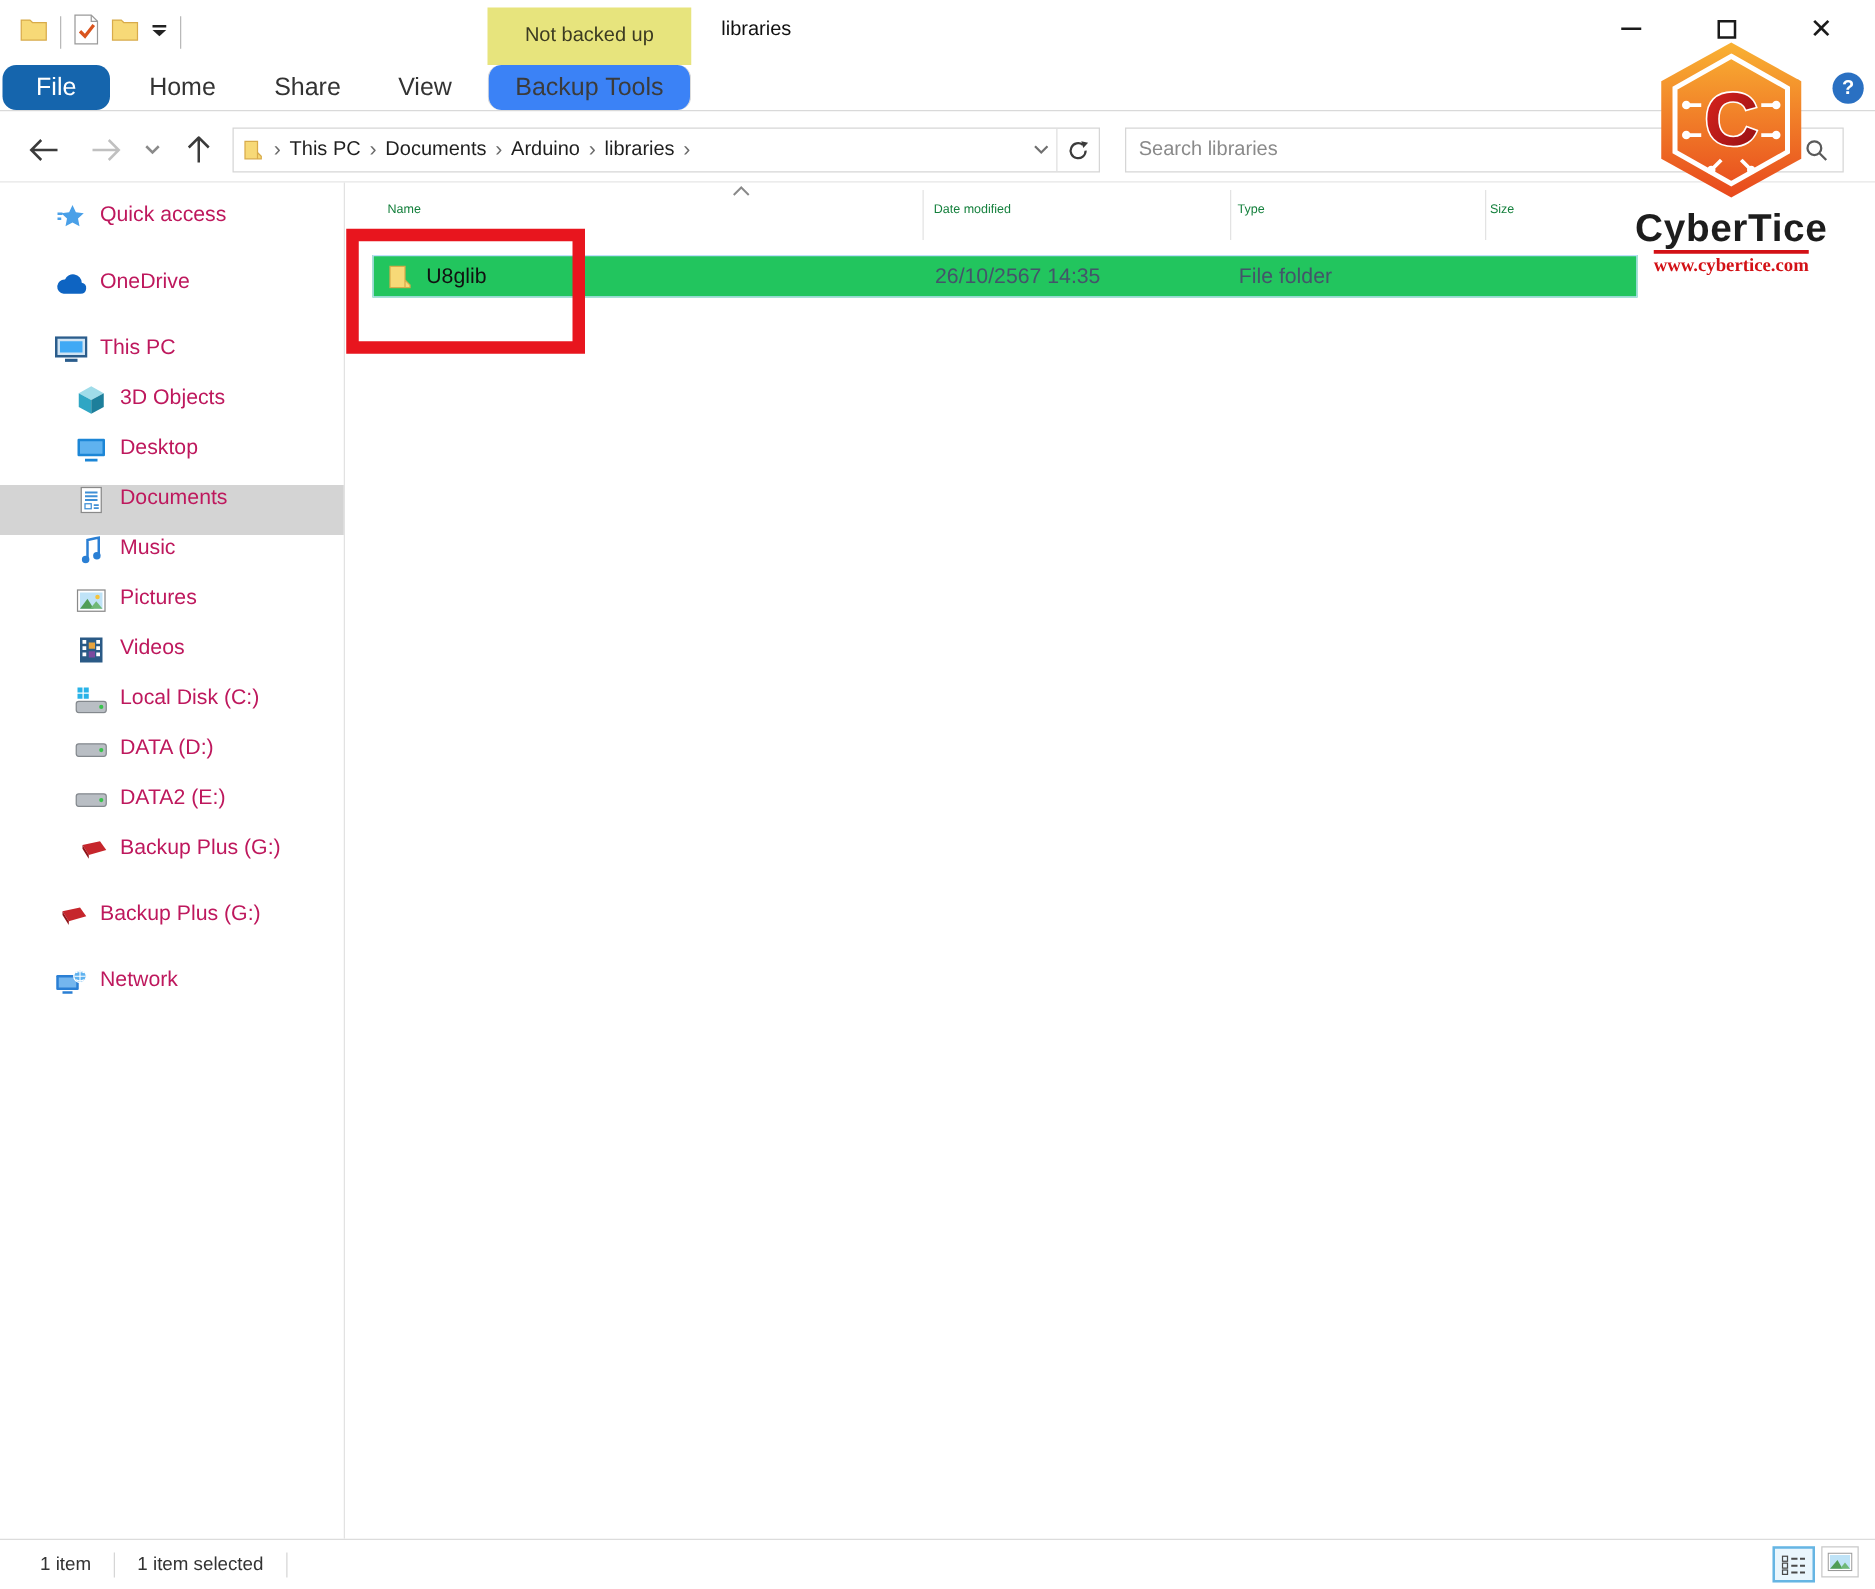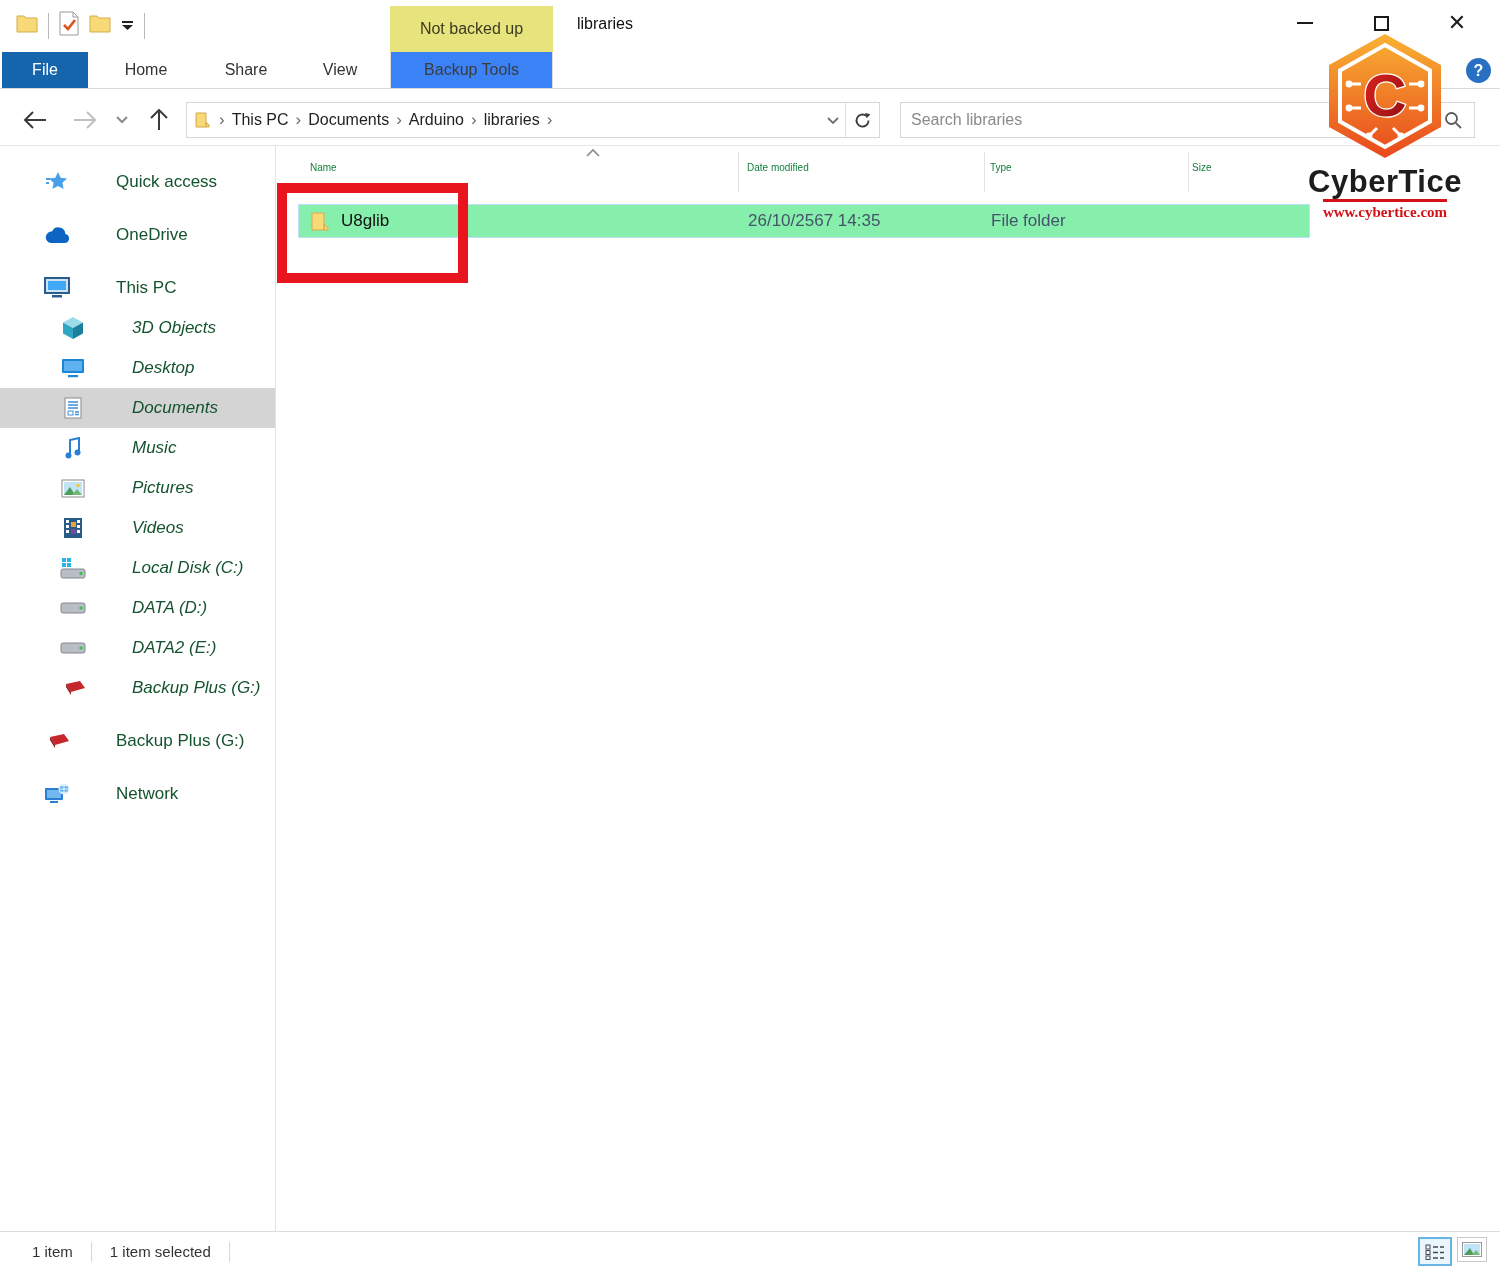--- a/index.html
+++ b/index.html
@@ -18,21 +18,21 @@
     font-size: 16px; color: #3c3b22;
   }
   .win-title { position: absolute; left: 577px; top: 15px; font-size: 16px; color: #111; }
   .winctl { position: absolute; top: 0; width: 46px; height: 46px; display: flex; align-items: center; justify-content: center; }
   .ctl-min { left: 1282px; } .ctl-max { left: 1358px; } .ctl-close { left: 1434px; }
   .glyph-min { width: 16px; height: 0; border-top: 2px solid #1a1a1a; }
   .glyph-max { width: 15px; height: 15px; border: 2px solid #1a1a1a; }
   .glyph-close { font-size: 22px; color: #1a1a1a; line-height: 1; }
   
   .tabs { position: absolute; left: 0; top: 52px; width: 100%; height: 37px; background: #fff; border-bottom: 1px solid #d9d9d9; }
-  .tab { position: absolute; top: 0; height: 36px; display: flex; align-items: center; justify-content: center; font-size: 16px; color: #333; cursor: default; }
+  .tab { position: absolute; top: 0; height: 36px; display: flex; align-items: center; justify-content: center; font-size: 20px; color: #333; cursor: default; border-radius: 11px; }
   .tab-file { left: 2px; width: 86px; background: #1565ad; color: #fff; }
   .tab-home { left: 100px; width: 92px; }
   .tab-share { left: 200px; width: 92px; }
   .tab-view { left: 296px; width: 88px; }
   .tab-backup { left: 390px; width: 163px; background: #3b82f6; border-left: 1px solid #dcdcdc; border-right: 1px solid #dcdcdc; color: #3b3b3b; }
   .ribbon-chevron { position: absolute; left: 1424px; top: 60px; }
   .help-btn {
     position: absolute; left: 1466px; top: 58px; width: 25px; height: 25px; border-radius: 50%;
     background: #2a70c2; color: #fff; font-weight: bold; font-size: 16px;
     display: flex; align-items: center; justify-content: center;
@@ -54,34 +54,34 @@
   }
   .searchbox input {
     flex: 1; border: 0; outline: 0; font-size: 16px; padding: 0 10px;
     font-family: "Liberation Sans", sans-serif; color: #333; background: transparent;
   }
   .searchbox input::placeholder { color: #8a8a8a; }
   .search-icon-wrap { padding: 0 12px 0 4px; display: flex; align-items: center; }
   
   .v-sep { position: absolute; left: 275px; top: 146px; width: 1px; height: 1085px; background: #e2e2e2; }
   .sidebar { position: absolute; left: 0; top: 162px; width: 275px; }
-  .side-item { height: 40px; display: flex; align-items: center; font-size: 17px; color: #14532d; cursor: default; gap: 36px; }
+  .side-item { height: 40px; display: flex; font-size: 17px; color: #be185d; cursor: default; }
   .lvl0 { padding-left: 44px; }
-  .lvl1 { padding-left: 60px; font-style: italic; }
+  .lvl1 { padding-left: 60px; }
   .side-item .si-icon { width: 26px; height: 24px; margin-right: 10px; display: flex; align-items: center; justify-content: center; flex: none; }
   .side-item.selected { background: #d4d4d4; }
   .group-gap { margin-top: 13px; }
   
   .colheaders { position: absolute; left: 276px; top: 146px; width: 1224px; height: 52px; font-size: 10px; color: #15803d; }
   .colheader { position: absolute; top: 16px; cursor: default; }
   .col-sep { position: absolute; top: 6px; width: 1px; height: 40px; background: #e3e3e3; }
   .sort-caret { position: absolute; left: 310px; top: 2px; }
   .file-row {
     position: absolute; left: 298px; top: 204px; width: 1012px; height: 34px;
-    background: #86efac; border: 1px solid #bee0fb; display: flex; align-items: center; cursor: default;
+    background: #22c55e; border: 1px solid #bee0fb; display: flex; align-items: center; cursor: default;
   }
   .file-row .cell-name { position: absolute; left: 42px; font-size: 17px; color: #111; }
   .file-row .row-folder-icon { position: absolute; left: 12px; top: 7px; }
   .file-row .cell-date { position: absolute; left: 449px; font-size: 17px; color: #44546a; }
   .file-row .cell-type { position: absolute; left: 692px; font-size: 17px; color: #44546a; }
   .file-row .cell-size { position: absolute; left: 895px; font-size: 17px; color: #44546a; }
   .annotation {
     position: absolute; left: 277px; top: 183px; width: 191px; height: 100px;
     border: 10px solid #e8151e; z-index: 40;
   }

